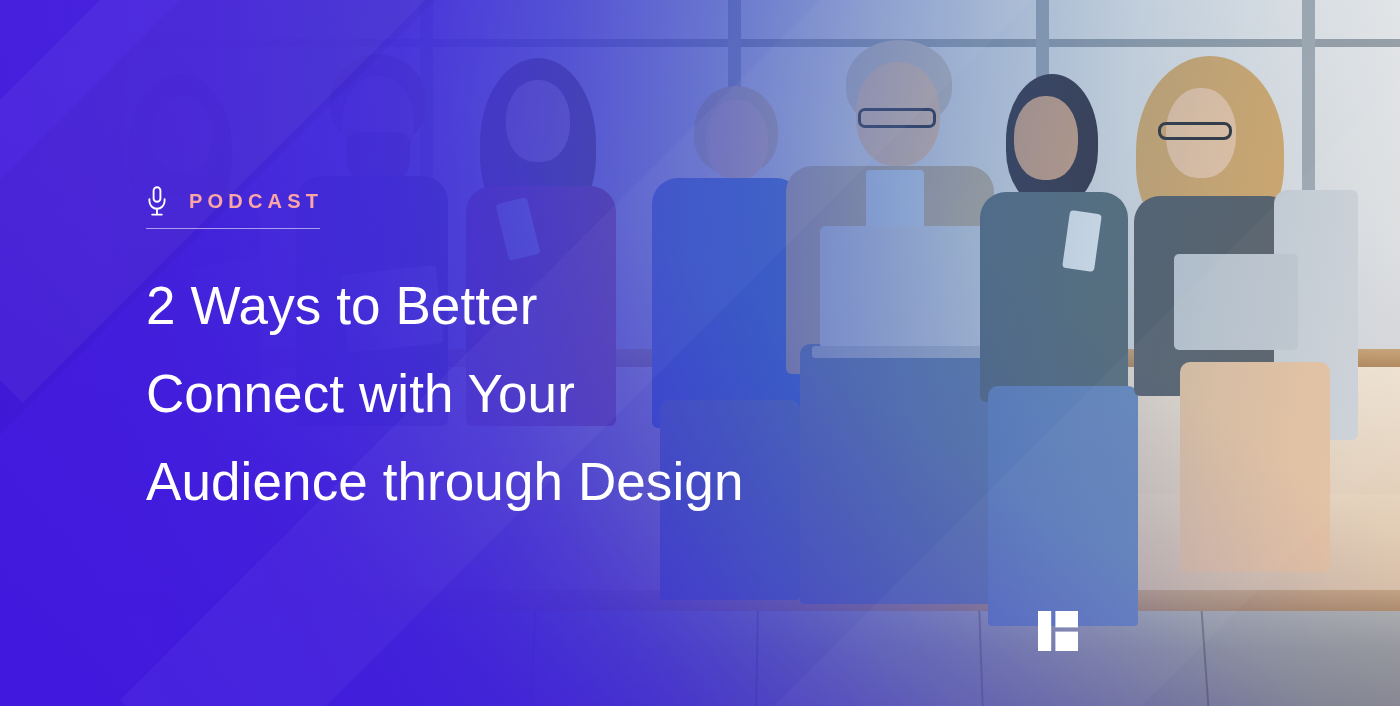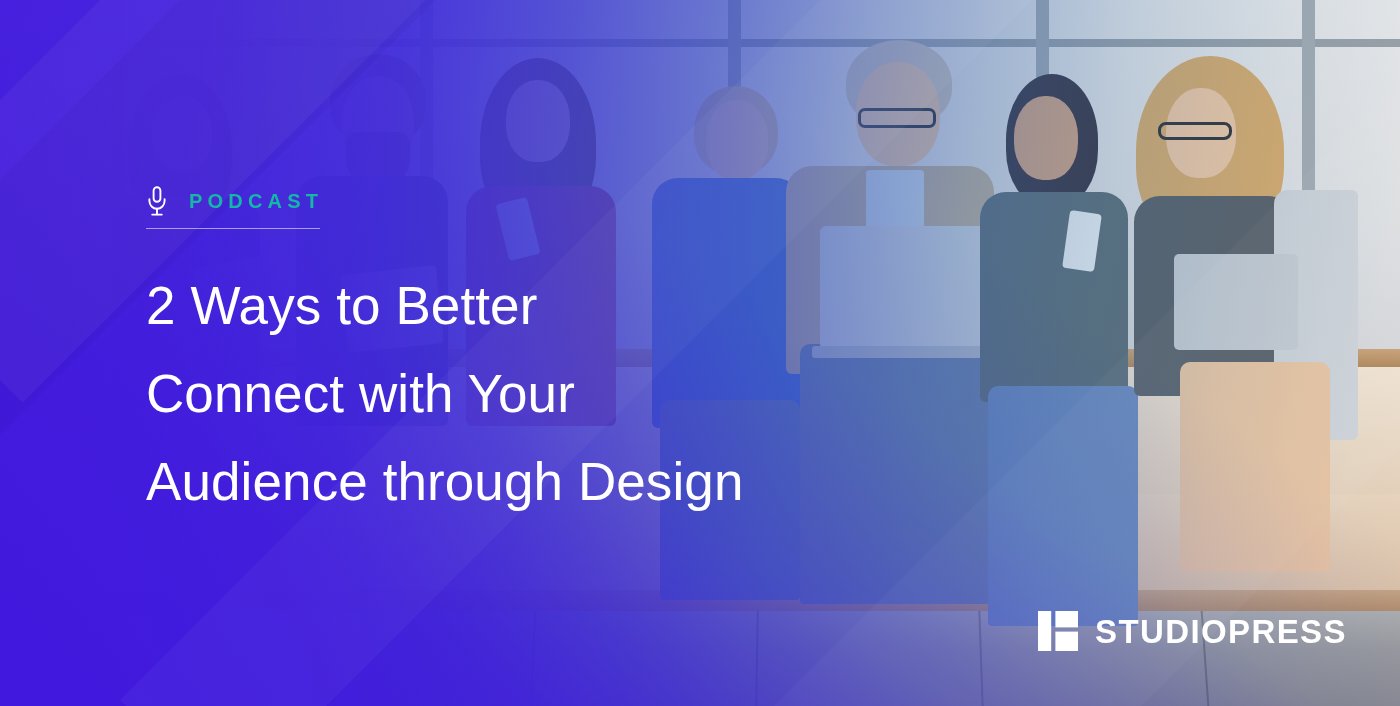--- a/index.html
+++ b/index.html
@@ -78,21 +78,21 @@
   .b2{ left:120px;  top:700px; width:1500px; height:150px; background:rgba(255,255,255,.035); }
   .b3{ left:-420px; top:600px; width:1400px; height:180px; background:rgba(10,0,90,.05); }
   .b4{ left:500px;  top:980px; width:1500px; height:260px; background:rgba(255,255,255,.03); }
 
   
   .content{ position:absolute; inset:0; }
 
   .eyebrow{ position:absolute; left:146px; top:186px; display:flex; align-items:center; }
   .mic-icon{ width:22px; height:30px; display:block; flex:0 0 auto; }
   .eyebrow-label{
-    margin-left:21px; color:#14b8a6; font-size:20px; font-weight:bold;
+    margin-left:21px; color:#fca5a5; font-size:20px; font-weight:bold;
     letter-spacing:5.2px; line-height:1;
   }
   .rule{ position:absolute; left:146px; top:228px; width:174px; height:1px;
          background:rgba(255,255,255,.55); }
 
   .headline{
     position:absolute; left:146px; top:262px; width:820px;
     color:#fff; font-size:53px; font-weight:300; line-height:88px;
     letter-spacing:0.1px; white-space:pre-line;
   }
@@ -215,17 +215,16 @@
     <h1 class="headline">2 Ways to Better
 Connect with Your
 Audience through Design</h1>
 
     <div class="logo">
       <svg class="logo-mark" viewBox="0 0 40 40">
         <rect x="0" y="0" width="13.2" height="40" fill="#ffffff"></rect>
         <rect x="17.4" y="0" width="22.6" height="16.4" fill="#ffffff"></rect>
         <rect x="17.4" y="20.6" width="22.6" height="19.4" fill="#ffffff"></rect>
       </svg>
-      <span class="logo-word">STUDIOPRESS</span>
     </div>
 
   </div>
 </div>
 
 </body></html>

